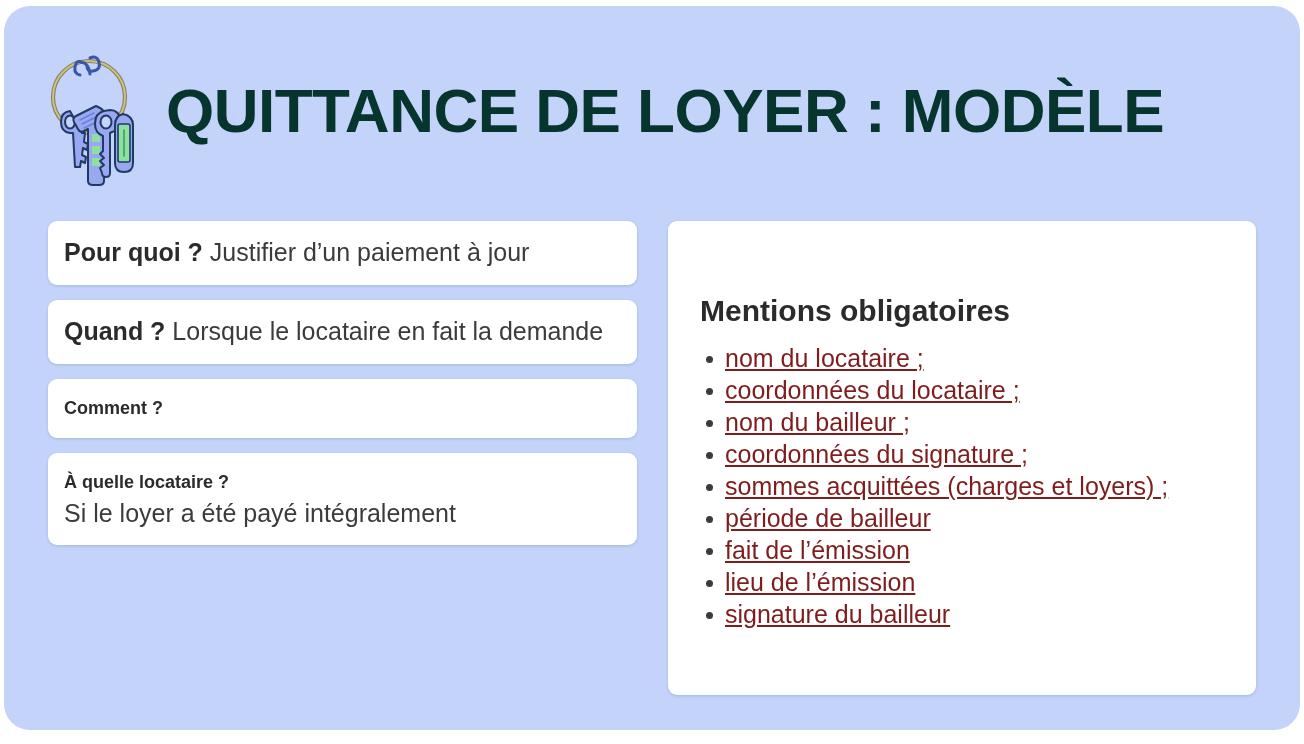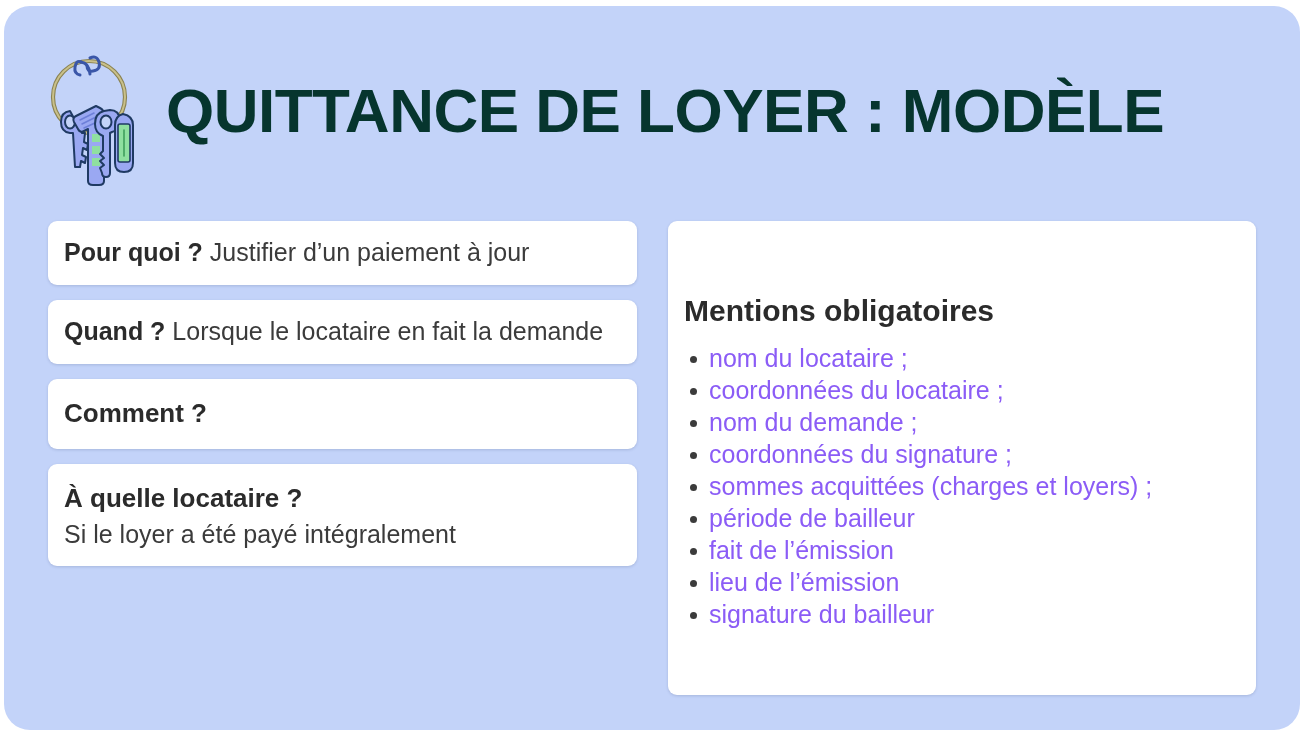--- a/index.html
+++ b/index.html
@@ -88,45 +88,46 @@
     font-size: 25px;
     color: #3b3b3b;
     white-space: nowrap;
     line-height: 1.25;
   }
   .card-line b {
     color: #2b2b2b;
     font-weight: bold;
   }
   .card-heading {
-    font-size: 26px;
+    font-size: 18px;
     font-weight: bold;
     color: #2b2b2b;
     line-height: 1.3;
     margin: 4px 0 2px 0;
   }
   .card-sub {
     font-size: 25px;
     color: #3b3b3b;
     line-height: 1.3;
     margin: 0;
   }
 
   ul.bullets {
     list-style: none;
     margin: 8px 0 0 0;
     padding: 0;
   }
   ul.bullets li {
     position: relative;
     font-size: 25px;
-    color: #8b5cf6;
+    color: #7f1d1d;
     line-height: 32px;
     padding-left: 41px;
     white-space: nowrap;
+    text-decoration: underline;
   }
   ul.bullets li::before {
     content: "";
     position: absolute;
     left: 22px;
     top: 14px;
     width: 7px;
     height: 7px;
     border-radius: 50%;
     background: #3b3b3b;
@@ -136,21 +137,21 @@
   .right-card {
     position: absolute;
     left: 668px;
     top: 221px;
     width: 588px;
     height: 474px;
     background: #ffffff;
     border-radius: 9px;
     box-shadow: 0 1px 3px rgba(40, 55, 100, 0.18);
     box-sizing: border-box;
-    padding: 70px 16px 0 0;
+    padding: 70px 16px 0 16px;
   }
   .right-card .card-heading {
     font-size: 30px;
     margin: 0 0 10px 16px;
   }
   .right-card ul.bullets {
     margin-top: 12px;
   }
   .right-card ul.bullets li {
     line-height: 32px;
@@ -227,21 +228,21 @@
       <div class="card-heading">À quelle locataire ?</div>
       <p class="card-sub">Si le loyer a été payé intégralement</p>
     </div>
   </div>
 
   <div class="right-card">
     <div class="card-heading">Mentions obligatoires</div>
     <ul class="bullets">
       <li>nom du locataire ;</li>
       <li>coordonnées du locataire ;</li>
-      <li>nom du demande ;</li>
+      <li>nom du bailleur ;</li>
       <li>coordonnées du signature ;</li>
       <li>sommes acquittées (charges et loyers) ;</li>
       <li>période de bailleur</li>
       <li>fait de l’émission</li>
       <li>lieu de l’émission</li>
       <li>signature du bailleur</li>
     </ul>
   </div>
 </div>
 

